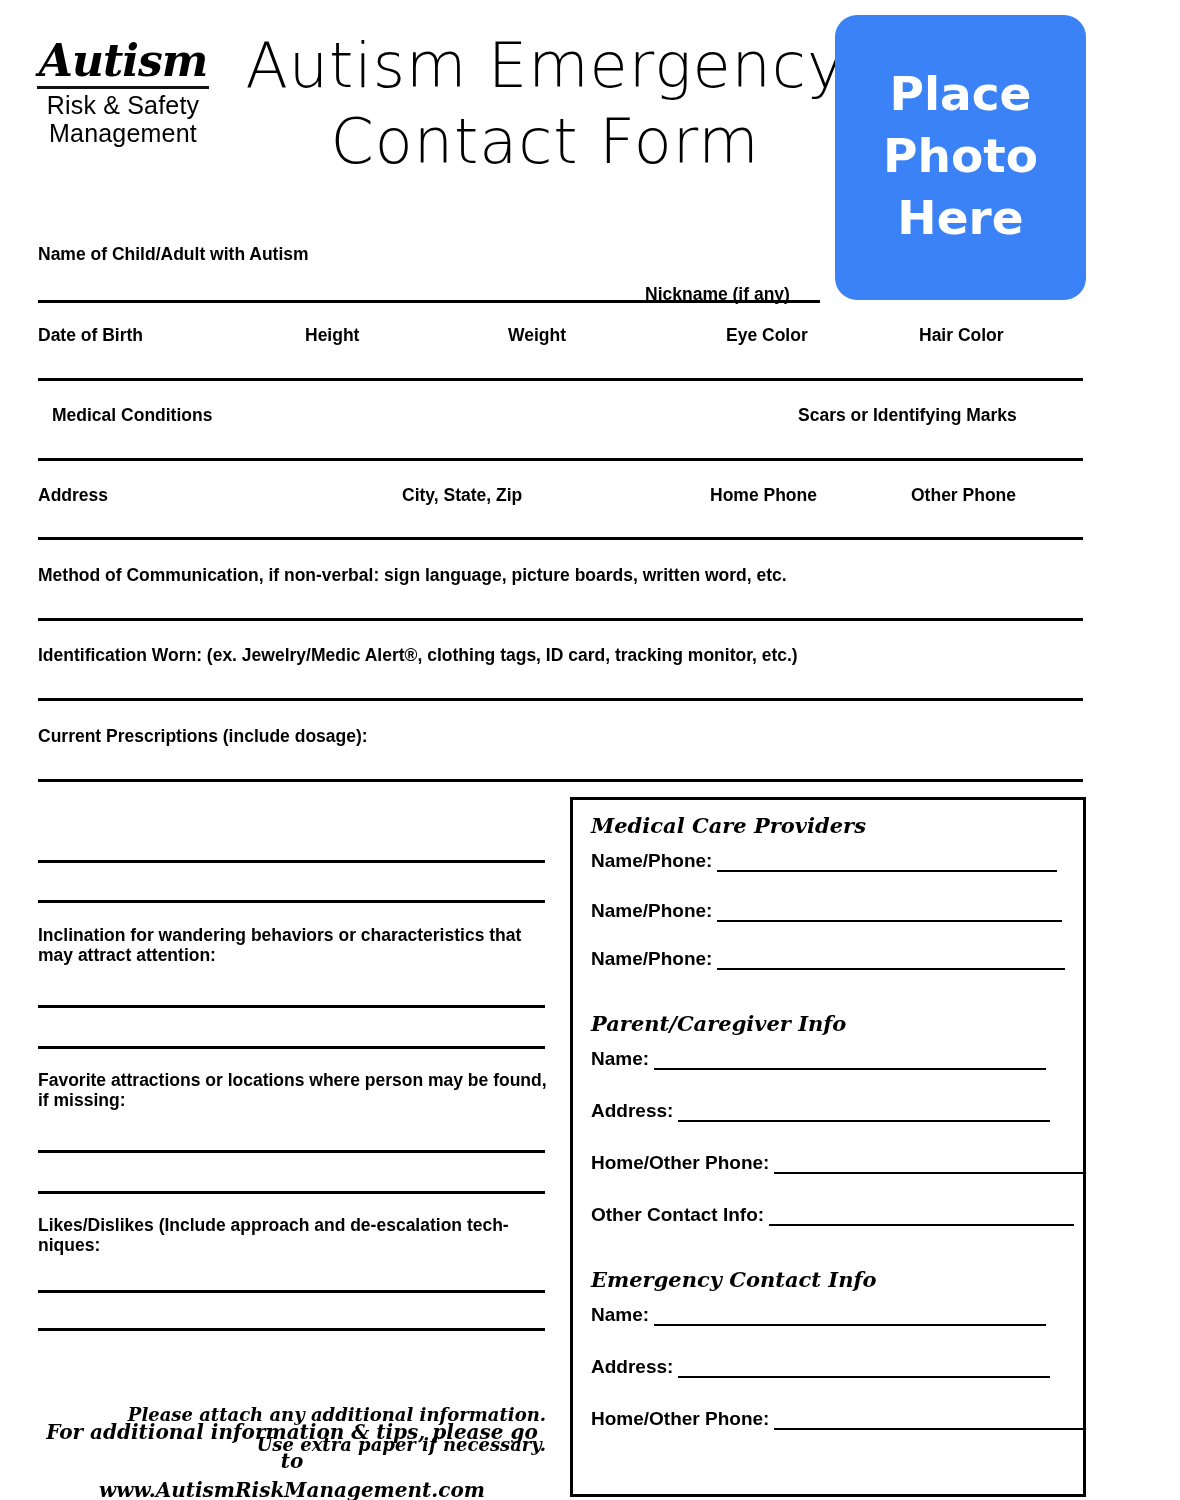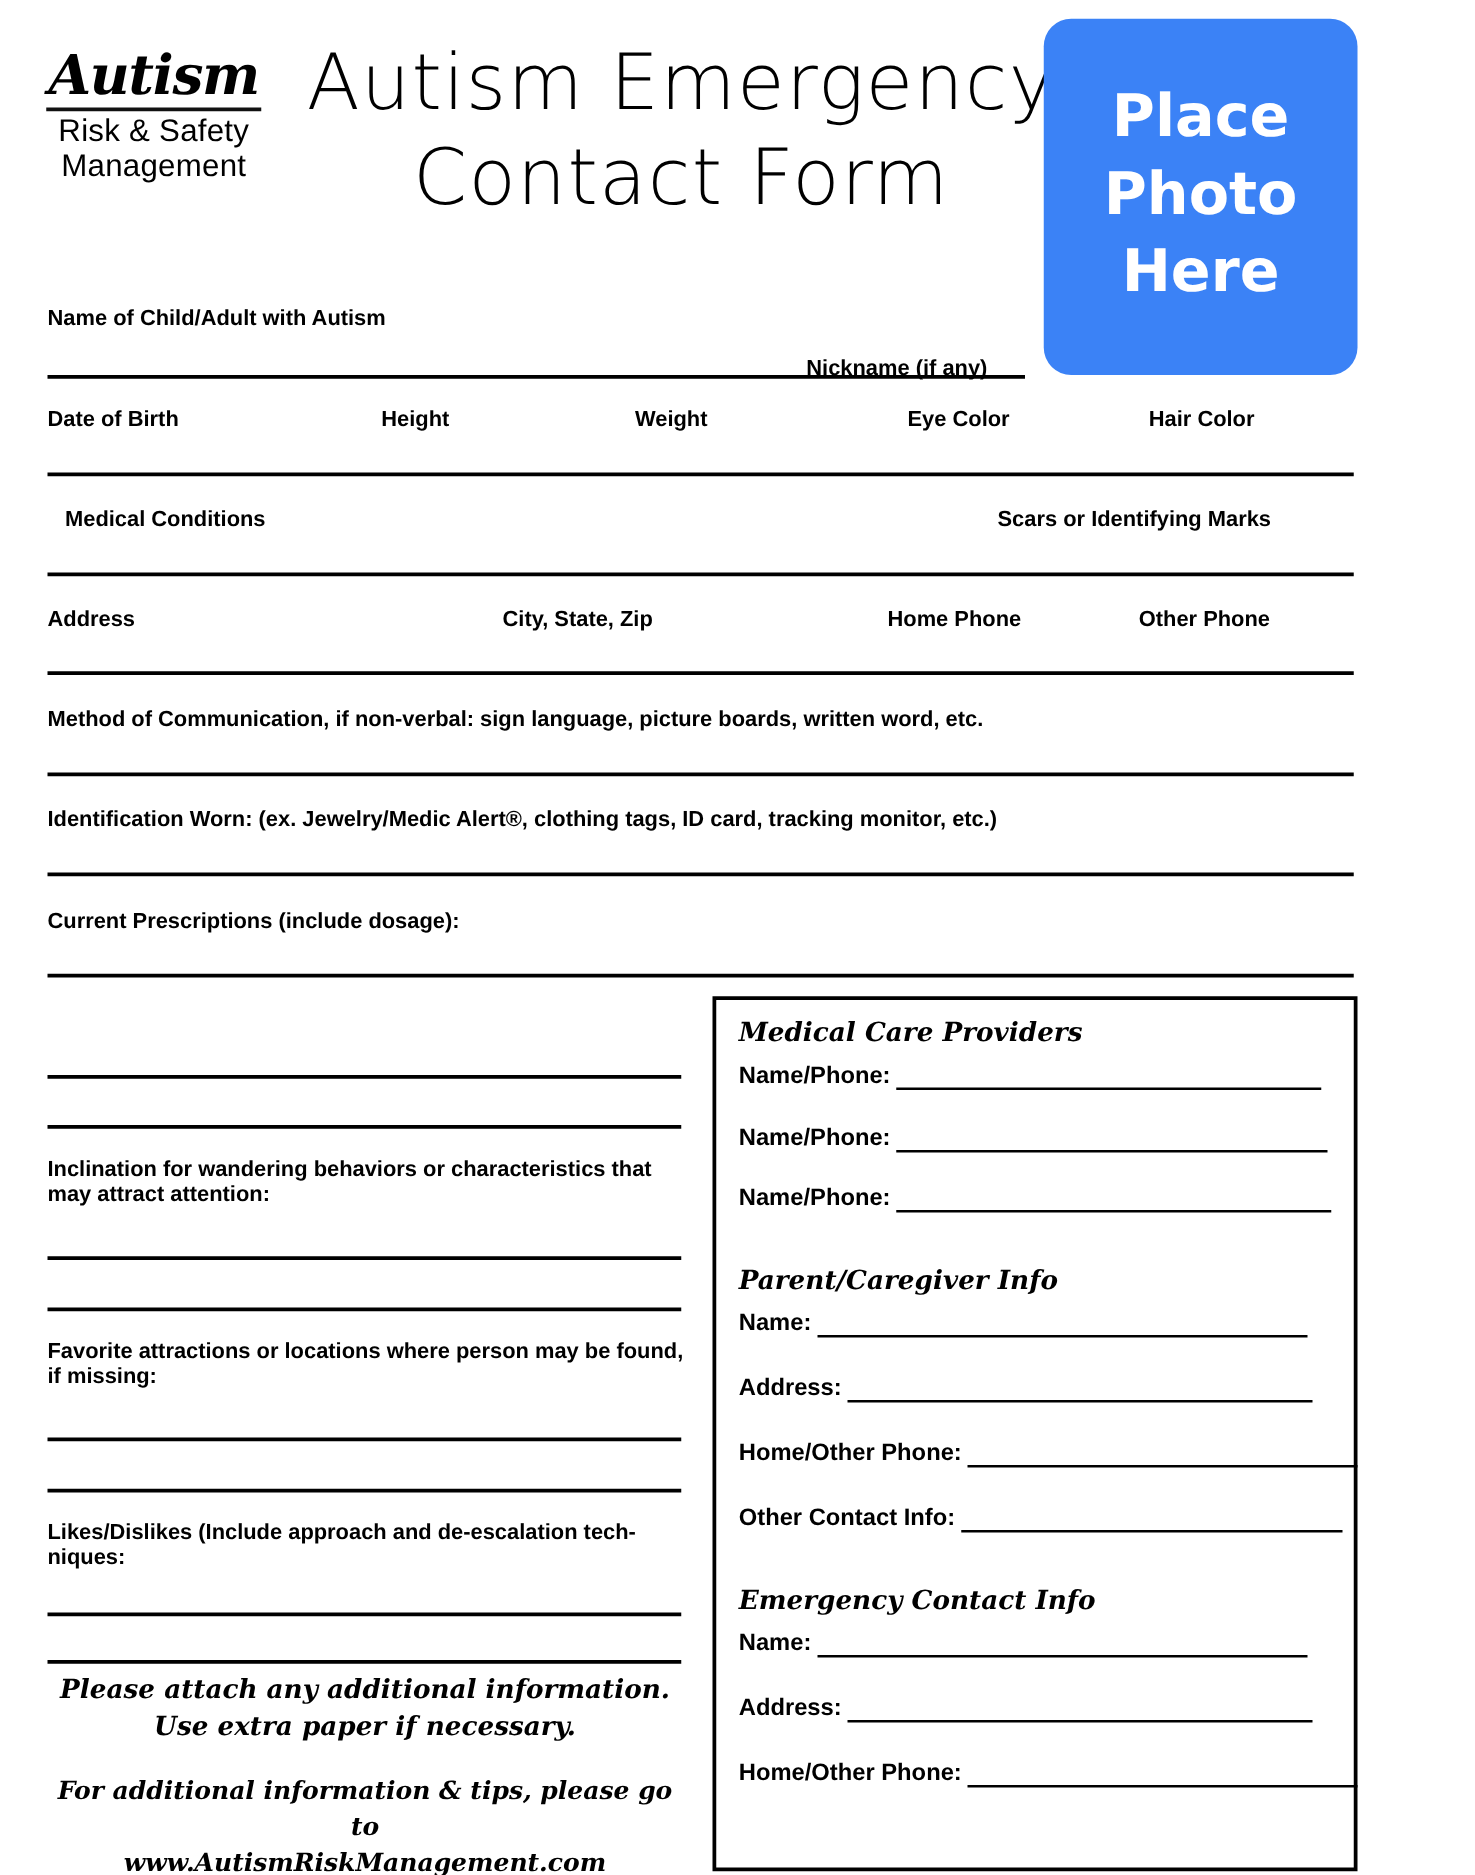--- a/index.html
+++ b/index.html
@@ -74,21 +74,21 @@
   .p-field .ln{
     display:inline-block;vertical-align:bottom;
     border-bottom:2px solid #000;height:15px;margin-left:5px;
   }
 
   
   .note{
     position:absolute;text-align:center;
     font-family:"DejaVu Serif", serif;font-style:italic;font-weight:700;
   }
-  .note.n1{left:38px;top:1336px;width:508px;font-size:21px;line-height:30px;}
+  .note.n1{left:38px;top:1400px;width:508px;font-size:18px;line-height:30px;text-align:right;}
   .note.n2{left:38px;top:1418px;width:508px;font-size:20px;line-height:29px;}
 </style>
 </head>
 <body>
 
 <div class="page">
 
   <div class="logo">
     <div class="logo-word">Autism</div>
     <div class="logo-sub1">Risk &amp; Safety</div>

